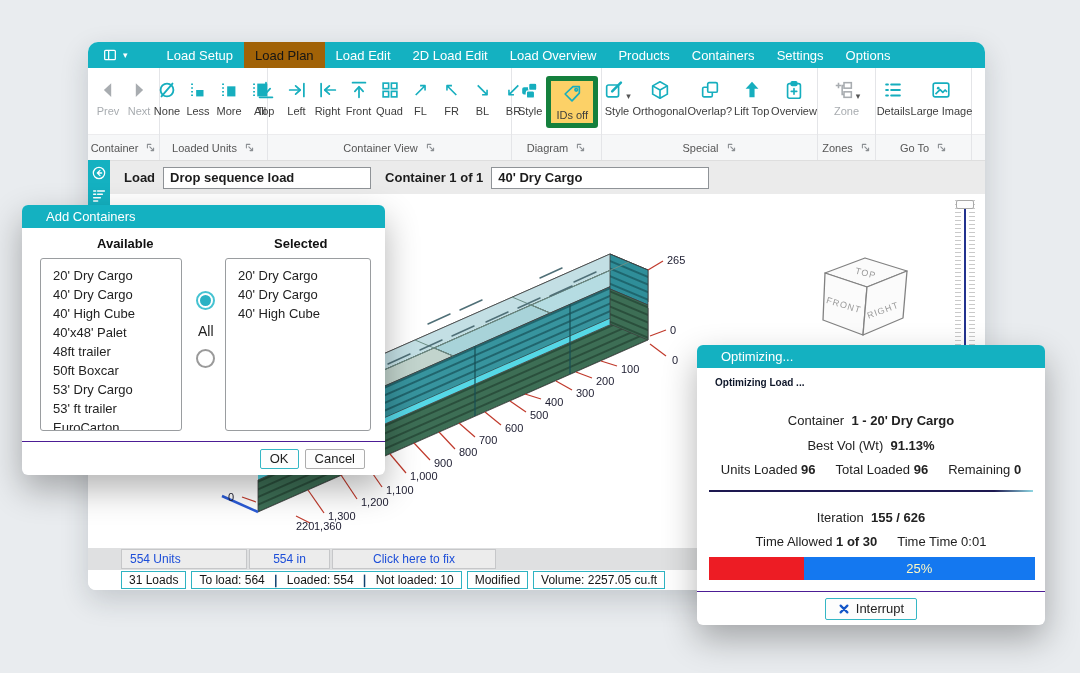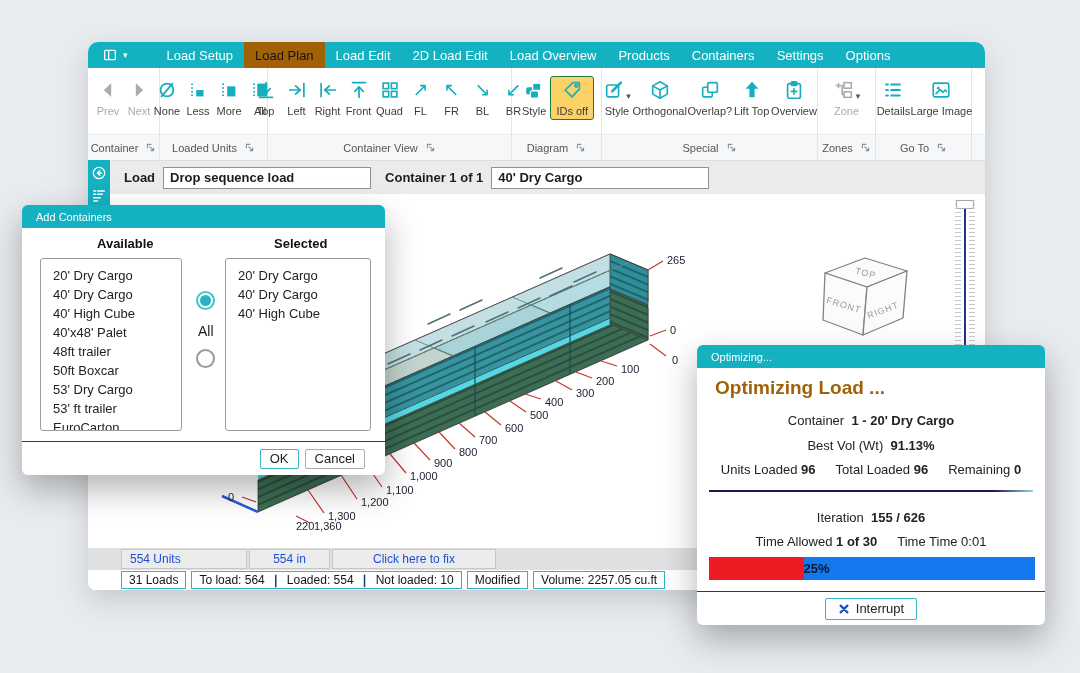--- a/index.html
+++ b/index.html
@@ -14,21 +14,21 @@
              border-radius:10px 10px 0 0; display:flex; align-items:stretch; color:#fff; }
   .appmenu { display:flex; align-items:center; gap:5px; padding:0 10px 0 14px; }
   .tab { display:flex; align-items:center; padding:0 11px; font-size:13px; white-space:nowrap; cursor:default; }
   .tab.active { background:#a16207; color:#151515; }
 
   .ribbon { position:absolute; left:0; top:26px; right:0; height:92px; background:#fff; display:flex; }
   .rgroup { display:flex; flex-direction:column; border-right:1px solid #e4e5e8; }
   .rgroup:last-child { border-right:none; flex:1; }
   .ritems { flex:1; display:flex; justify-content:center; align-items:flex-start; gap:1px; padding-top:8px; }
   .ritem { display:flex; flex-direction:column; align-items:center; gap:4px; padding:3px 3px; min-width:30px; }
-  .ritem.hl { background:#fcd167; border:1px solid #15803d; border-radius:3px; padding:2px 5px; }
+  .ritem.hl { background:#fcd167; border:5px solid #15803d; border-radius:3px; padding:2px 5px; }
   .rlabel { font-size:11px; color:#3d3d3d; white-space:nowrap; }
   .rlabel.dis { color:#a8acb0; }
   .ic { width:22px; height:22px; color:#16aebe; display:block; }
   .ic.gray { color:#a8acb0; }
   .ic.small { width:16px; height:16px; color:#fff; }
   .aglyph { font-size:19px; line-height:22px; height:22px; color:#16aebe; }
   .icwrap { display:flex; align-items:flex-end; gap:1px; }
   .caret { font-size:9px; color:#555; line-height:10px; }
   .ghead { height:26px; background:#f6f7f8; border-top:1px solid #ececee; display:flex; align-items:center;
            justify-content:center; gap:7px; font-size:11px; color:#565656; }
@@ -61,51 +61,51 @@
   .bcell { background:#ececec; border:1px solid #c6c7c9; font-size:12px; color:#1d4ed8;
            display:flex; align-items:center; justify-content:center; }
   .statusbar { position:absolute; left:0; right:0; top:528px; height:20px; background:#fff;
                border-radius:0 0 8px 8px; display:flex; align-items:center; gap:5px; padding-left:33px; }
   .scell { border:1px solid #2fb3c2; height:18px; display:flex; align-items:center; padding:0 7px;
            font-size:12px; color:#141414; white-space:nowrap; }
   .ssep { color:#10406e; font-weight:700; padding:0 6px; }
 
   
   .dialog { position:absolute; background:#fff; border-radius:6px; box-shadow:0 14px 34px rgba(0,0,0,.30); }
-  .dtitle { height:23px; background:#14b1c1; border-radius:6px 6px 0 0; color:#fff; font-size:11px;
-            display:flex; align-items:center; padding-left:14px; }
+  .dtitle { height:23px; background:#14b1c1; border-radius:6px 6px 0 0; color:#fff; font-size:13px;
+            display:flex; align-items:center; padding-left:24px; }
 
   #addDlg { left:22px; top:205px; width:363px; height:270px; }
   .collabel { position:absolute; font-size:13px; font-weight:700; color:#111; }
   .listbox { position:absolute; border:1px solid #9a9da0; border-radius:3px; background:#fff;
              padding:7px 0; overflow:hidden; }
   .litem { font-size:13px; color:#222; padding:1px 12px; line-height:17px; white-space:nowrap; }
   .radio { position:absolute; width:19px; height:19px; border-radius:50%; background:#fff;
            display:flex; align-items:center; justify-content:center; }
   .radio.on { border:2px solid #45c3d2; }
   .radio.off { border:2px solid #9a9a9a; }
   .radio .dot { width:11px; height:11px; border-radius:50%; background:#29b2c4; }
   .alllabel { position:absolute; font-size:14px; color:#222; }
   .dfooter { position:absolute; left:0; right:0; bottom:0; height:34px; border-top:1px solid #4c1d95;
              display:flex; align-items:center; justify-content:flex-end; gap:6px; padding-right:20px; }
   .btn { height:20px; background:#fdfdfd; border:1px solid #adadad; border-radius:2px; font-family:inherit;
          font-size:13px; color:#222; padding:0 9px; display:flex; align-items:center; gap:6px; }
   .btn.primary { border-color:#35b7c5; }
 
   #optDlg { left:697px; top:345px; width:348px; height:280px; }
-  .oheading { position:absolute; left:18px; top:32px; font-size:19px; font-weight:700; color:#a16207; }
+  .oheading { position:absolute; left:18px; top:32px; font-size:10px; font-weight:700; color:#0f172a; }
   .oline { position:absolute; left:0; right:0; text-align:center; font-size:13px; color:#222; }
   .oline b { font-weight:700; }
   .orow { position:absolute; left:0; right:0; display:flex; justify-content:center; gap:20px; font-size:13px; }
   .thinline { position:absolute; left:12px; right:12px; top:145px; height:2px;
               background:linear-gradient(to right,#1d1850 0%,#1d1850 88%,#8fd6e2 100%); }
   .pbar { position:absolute; left:12px; right:10px; top:212px; height:23px; display:flex; }
   .pred { width:29%; background:#ed1c24; }
-  .pblue { flex:1; background:#1478f0; color:#0f172a; font-size:13px; font-weight:700;
-           display:flex; align-items:center; }
+  .pblue { flex:1; background:#1478f0; color:#fef9c3; font-size:13px; font-weight:400;
+           display:flex; align-items:center; justify-content:center; }
 </style>
 </head>
 <body>
 
 <svg width="0" height="0" style="position:absolute">
 <defs>
   <symbol id="i-prev" viewBox="0 0 24 24">
         <path d="M15.5 4.5 L7.5 12 L15.5 19.5 Z" fill="currentColor" stroke="none"></path>
       </symbol>
   <symbol id="i-next" viewBox="0 0 24 24">

